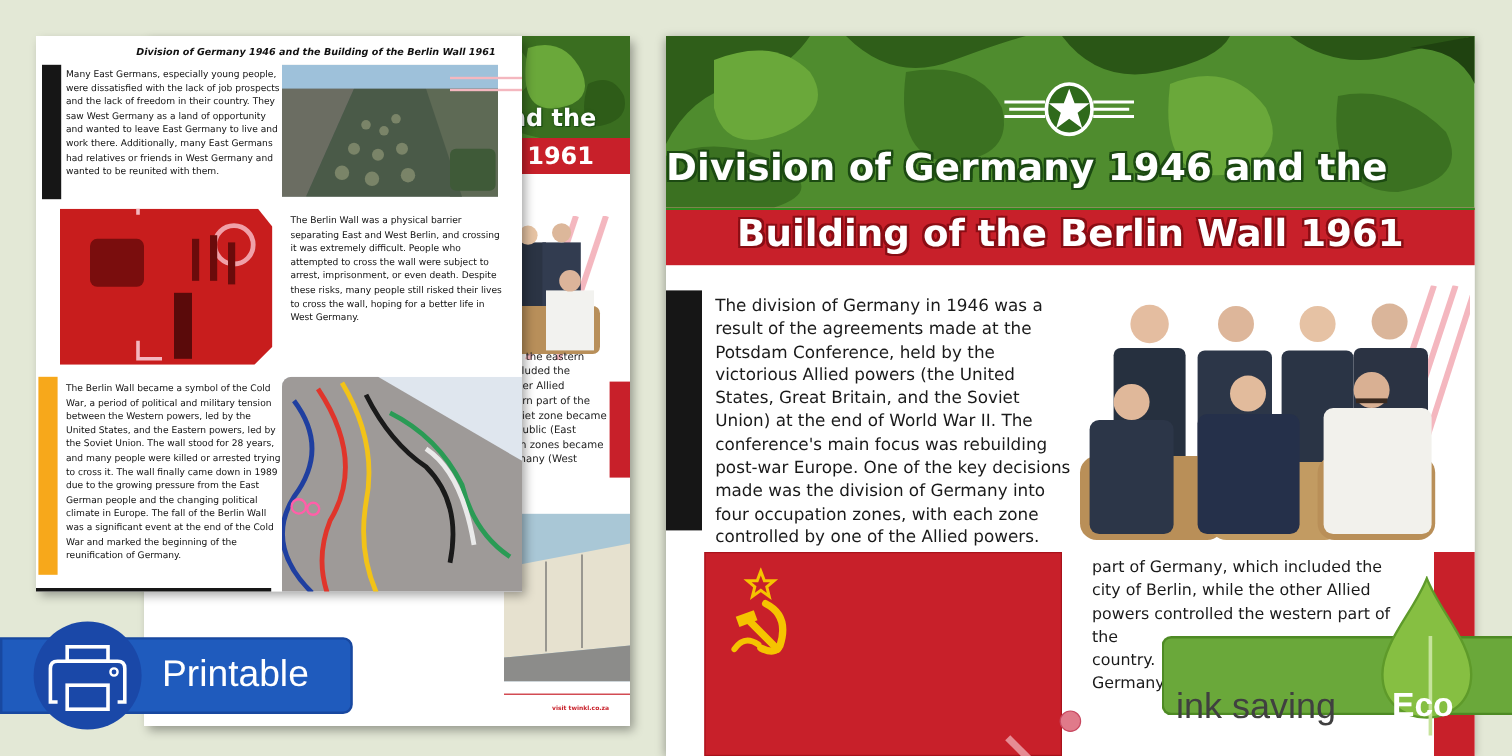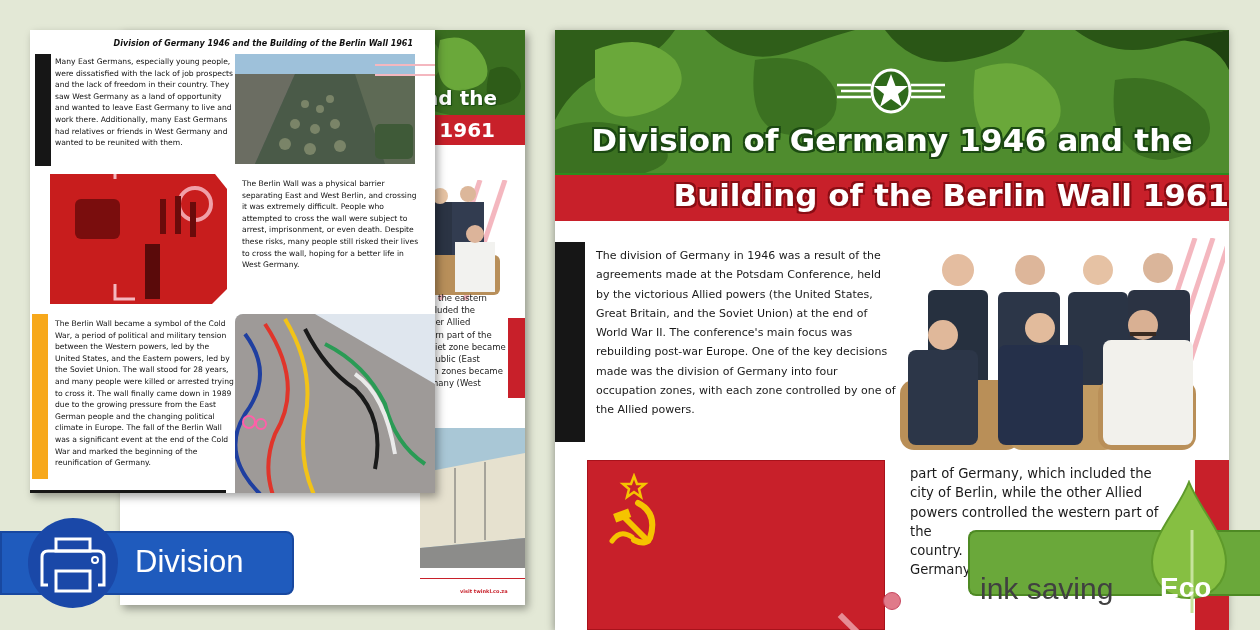--- a/index.html
+++ b/index.html
@@ -29,27 +29,27 @@
   .lp-img { position: absolute; overflow: hidden; }
   .lp-footer-line { position: absolute; left: 205px; top: 528px; width: 195px; height: 1px; background: #c8202a; }
   .lp-footer-text { position: absolute; left: 272px; top: 541px; font-size: 5px; color: #c8202a; font-weight: bold; }
   .lp-logo { position: absolute; left: 355px; top: 532px; width: 22px; height: 22px; border: 1px solid #c8202a; border-radius: 3px; }
   .lp-logo::before { content: ""; position: absolute; left: 4px; top: 3px; width: 12px; height: 8px; border-radius: 50%; background: #c8202a; }
 
   
   #right-page { left: 555px; top: 30px; width: 674px; height: 600px; box-shadow: -1px 2px 8px rgba(0,0,0,0.35); }
   .rp-camo { position: absolute; left: 0; top: 0; width: 674px; height: 143px; }
   .rp-emblem { position: absolute; left: 280px; top: 38px; width: 112px; height: 46px; }
-  .rp-title1 { position: absolute; left: 0; top: 92px; width: 674px; text-align: center; color: #fff; font-weight: bold; font-size: 31px; letter-spacing: 0.2px;
+  .rp-title1 { position: absolute; left: 0; top: 92px; width: 674px; color: #fff; font-weight: bold; font-size: 31px; letter-spacing: 0.2px;
     text-shadow: -2px -2px 0 #1c4a12, 2px -2px 0 #1c4a12, -2px 2px 0 #1c4a12, 2px 2px 0 #1c4a12, 0 2px 0 #1c4a12, 2px 0 0 #1c4a12, -2px 0 0 #1c4a12, 0 -2px 0 #1c4a12; }
   .rp-redband { position: absolute; left: 0; top: 143px; width: 674px; height: 48px; background: #c8202a; border-top: 2px solid #2d8a1d; }
-  .rp-title2 { position: absolute; left: 0; top: 147px; width: 674px; text-align: right; color: #fff; font-weight: bold; font-size: 31px;
+  .rp-title2 { position: absolute; left: 0; top: 147px; width: 674px; text-align: center; color: #fff; font-weight: bold; font-size: 31px;
     text-shadow: -2px -2px 0 #8a0d14, 2px -2px 0 #8a0d14, -2px 2px 0 #8a0d14, 2px 2px 0 #8a0d14; }
   .rp-black-bar { position: absolute; left: 0; top: 212px; width: 30px; height: 200px; background: #161616; }
-  .rp-text1 { position: absolute; left: 41px; top: 216px; width: 300px; font-size: 11px; line-height: 19.3px; color: #1a1a1a; }
+  .rp-text1 { position: absolute; left: 41px; top: 216px; width: 300px; font-size: 14px; line-height: 19.3px; color: #1a1a1a; }
   .rp-leaders { position: absolute; left: 343px; top: 210px; width: 300px; height: 215px; }
   .rp-stripes { position: absolute; left: 620px; top: 208px; width: 50px; height: 220px; }
   .rp-flag { position: absolute; left: 32px; top: 430px; width: 298px; height: 170px; background: #c8202a; border: 1px solid #a8121b; }
   .rp-flag-svg { position: absolute; left: 16px; top: 12px; width: 60px; height: 80px; }
   .rp-flag-slash { position: absolute; left: 270px; top: 145px; width: 6px; height: 60px; background: #e68c94; transform: rotate(-45deg); }
   .rp-dot { position: absolute; left: 328px; top: 562px; width: 18px; height: 18px; border-radius: 50%; background: #e07a8a; border: 1px solid #c84860; }
   .rp-text2 { position: absolute; left: 355px; top: 434px; width: 260px; font-size: 13.2px; line-height: 19.3px; color: #1a1a1a; }
   .rp-red-right { position: absolute; left: 640px; top: 430px; width: 34px; height: 170px; background: #c8202a; }
 
   
@@ -261,21 +261,21 @@
 </div>
 
 <div class="printable-badge"></div>
 <div class="printable-circle"></div>
 <svg class="printable-icon" viewBox="0 0 70 60">
   <rect x="18" y="4" width="34" height="12" fill="none" stroke="#fff" stroke-width="3"></rect>
   <path d="M10 50 L4 50 L4 22 Q4 16 10 16 L60 16 Q66 16 66 22 L66 50 L60 50" fill="none" stroke="#fff" stroke-width="3"></path>
   <rect x="18" y="36" width="34" height="20" fill="none" stroke="#fff" stroke-width="3"></rect>
   <circle cx="57" cy="25" r="3" fill="none" stroke="#fff" stroke-width="2"></circle>
 </svg>
-<div class="printable-label">Division</div>
+<div class="printable-label">Printable</div>
 
 <div class="eco-badge"></div>
 <div class="eco-label">ink saving</div>
 <svg class="eco-drop" viewBox="0 0 82 135">
   <path d="M41 2 C30 30 4 55 4 82 C4 104 20 118 41 118 C62 118 78 104 78 82 C78 55 52 30 41 2Z" fill="#86bf42" stroke="#5e9a2a" stroke-width="2"></path>
   <line x1="44" y1="50" x2="44" y2="133" stroke="#c6e39c" stroke-width="3"></line>
 </svg>
 <div class="eco-word">Eco</div>
 
 </body></html>

